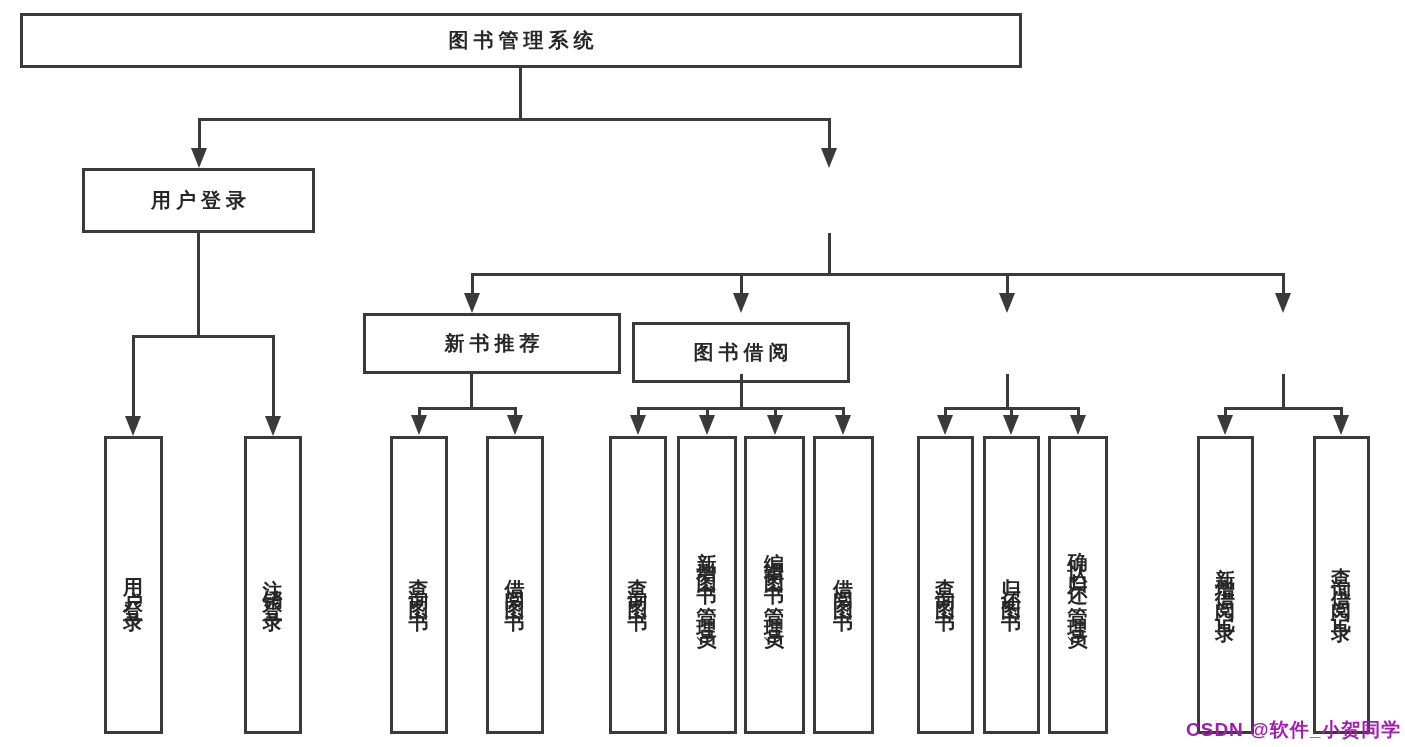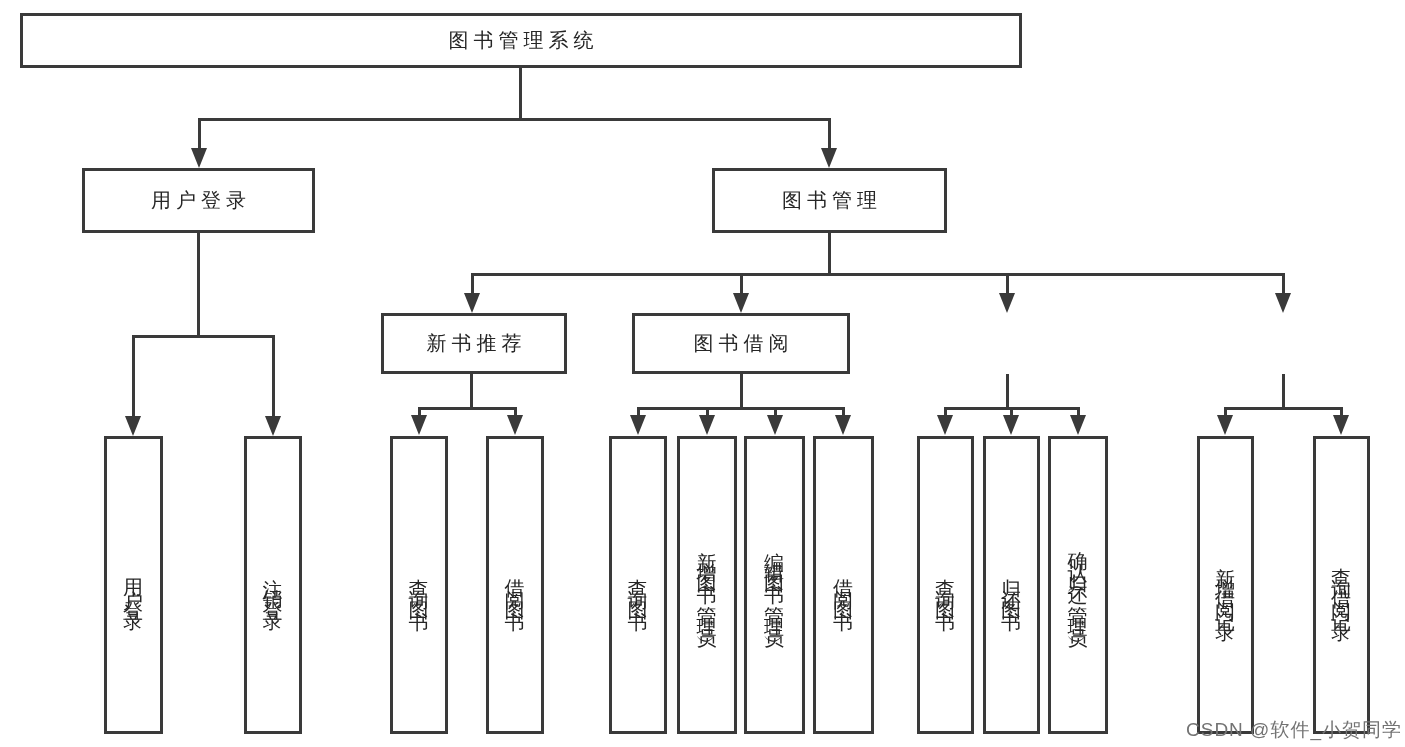--- a/index.html
+++ b/index.html
@@ -2,20 +2,21 @@
 <html><head>
 <meta charset="utf-8">
 <style>
   html,body{margin:0;padding:0;background:#ffffff;}
   #canvas{
     position:relative;
     width:1405px;height:747px;
     background:#ffffff;
     font-family:"Liberation Sans","DejaVu Sans",sans-serif;
     overflow:hidden;
+    font-weight:bold;
   }
   .box-h{
     position:absolute;
     box-sizing:border-box;
     border:3px solid #3a3a3a;
     background:#ffffff;
     display:flex;align-items:center;justify-content:center;
     color:#262626;
     font-size:20px;
     letter-spacing:5px;
@@ -41,21 +42,21 @@
   .vline{position:absolute;width:3px;background:#3a3a3a;}
   .hline{position:absolute;height:3px;background:#3a3a3a;}
   .arrow{
     position:absolute;width:0;height:0;
     border-left:8px solid transparent;
     border-right:8px solid transparent;
     border-top:20px solid #3a3a3a;
   }
   .watermark{
     position:absolute;
-    color:#737373;
+    color:#a21caf;
     font-size:19px;
     letter-spacing:1px;
     z-index:5;
     white-space:nowrap;
   }
 </style>
 </head>
 <body>
 
 <div id="canvas">
@@ -67,46 +68,43 @@
   <div class="vline" style="left:519px;top:68px;height:50px;"></div>
   <div class="hline" style="left:198px;top:118px;width:632px;"></div>
   <div class="vline" style="left:198px;top:118px;height:34px;"></div>
   <div class="arrow" style="left:191px;top:148px;"></div>
   <div class="vline" style="left:828px;top:118px;height:34px;"></div>
   <div class="arrow" style="left:821px;top:148px;"></div>
 
   <div class="box-h" style="left:82px;top:168px;width:233px;height:65px;">
     <span>用户登录</span>
   </div>
-  <div class="box-h" style="left:712px;top:168px;width:235px;height:65px;">
-    <span>图书管理</span>
-  </div>
 
   <div class="vline" style="left:197px;top:233px;height:105px;"></div>
   <div class="hline" style="left:132px;top:335px;width:143px;"></div>
   <div class="vline" style="left:132px;top:335px;height:88px;"></div>
   <div class="arrow" style="left:125px;top:416px;"></div>
   <div class="vline" style="left:272px;top:335px;height:88px;"></div>
   <div class="arrow" style="left:265px;top:416px;"></div>
 
   <div class="vline" style="left:828px;top:233px;height:43px;"></div>
   <div class="hline" style="left:471px;top:273px;width:813px;"></div>
   <div class="vline" style="left:471px;top:273px;height:24px;"></div>
   <div class="arrow" style="left:464px;top:293px;"></div>
   <div class="vline" style="left:740px;top:273px;height:24px;"></div>
   <div class="arrow" style="left:733px;top:293px;"></div>
   <div class="vline" style="left:1006px;top:273px;height:24px;"></div>
   <div class="arrow" style="left:999px;top:293px;"></div>
   <div class="vline" style="left:1282px;top:273px;height:24px;"></div>
   <div class="arrow" style="left:1275px;top:293px;"></div>
 
-  <div class="box-h" style="left:381px;top:313px;width:186px;height:61px;">
+  <div class="box-h" style="left:363px;top:313px;width:258px;height:61px;">
     <span>新书推荐</span>
   </div>
-  <div class="box-h" style="left:632px;top:313px;width:218px;height:61px;">
+  <div class="box-h" style="left:632px;top:322px;width:218px;height:61px;">
     <span>图书借阅</span>
   </div>
 
   <div class="vline" style="left:470px;top:374px;height:36px;"></div>
   <div class="hline" style="left:418px;top:407px;width:98px;"></div>
   <div class="vline" style="left:418px;top:407px;height:16px;"></div>
   <div class="arrow" style="left:411px;top:415px;"></div>
   <div class="vline" style="left:514px;top:407px;height:16px;"></div>
   <div class="arrow" style="left:507px;top:415px;"></div>
 

